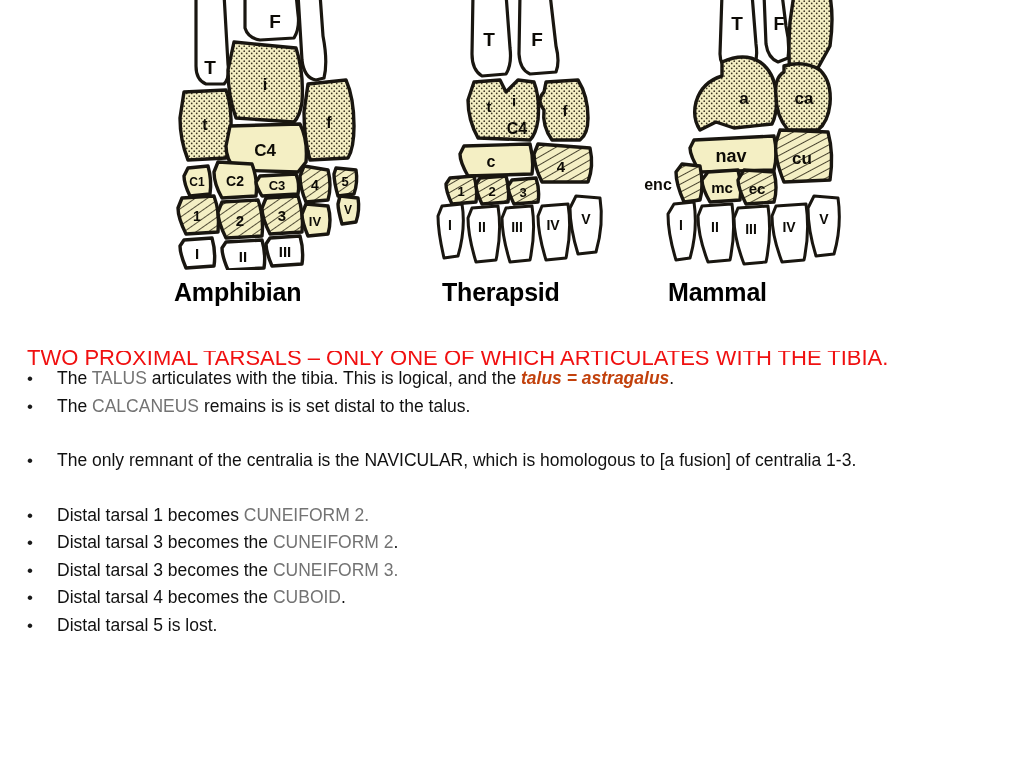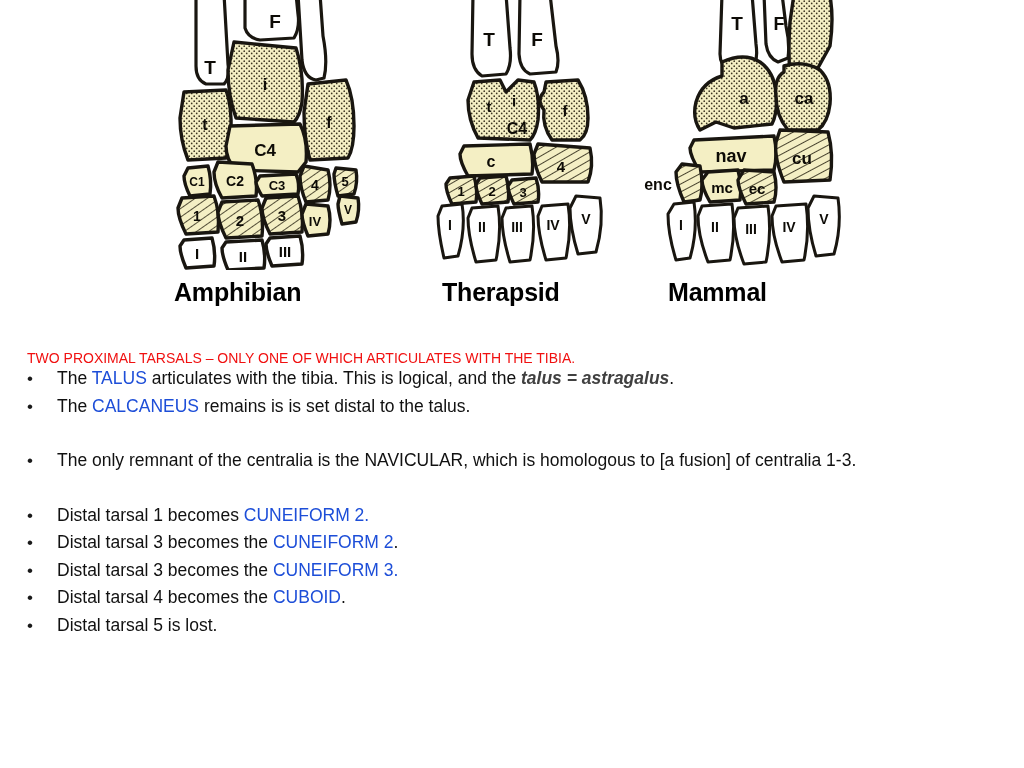--- a/index.html
+++ b/index.html
@@ -28,42 +28,42 @@
   #cap-therapsid{left:442px;text-align:center;}
   #cap-mammal{left:668px;}
 
   
   .body-text{
     position:absolute;left:27px;top:345px;width:975px;
     font-family:"Liberation Sans", sans-serif;
     font-size:17.5px;color:#111111;line-height:27.5px;
   }
   .heading{
-    color:#f01010;font-size:14px;line-height:26px;
+    color:#f01010;font-size:22px;line-height:26px;
     white-space:nowrap;
   }
   .heading.clipped{
     position:relative;
     height:20px;overflow:hidden;
   }
   .heading.clipped .clip-mask{
     position:absolute;left:92px;top:-2px;width:740px;height:8px;
     background:#ffffff;
   }
   .bullet-row{
     display:flex;align-items:flex-start;
     line-height:27.5px;
   }
   .bullet-mark{
     width:30px;flex:0 0 30px;color:#1a1a1a;font-size:17px;
     line-height:27.5px;
   }
   .bullet-text{flex:1 1 auto;color:#111111;}
-  .red{color:#1d4ed8;}
-  .bi{font-weight:bold;font-style:italic;color:#404040;}
+  .red{color:#737373;}
+  .bi{font-weight:bold;font-style:italic;color:#c2410c;}
   .spacer{height:27px;}
 </style>
 </head>
 <body>
 
 <div id="slide">
 
   <div class="figure-row">
 
     <div class="fig" id="fig-amphibian">

